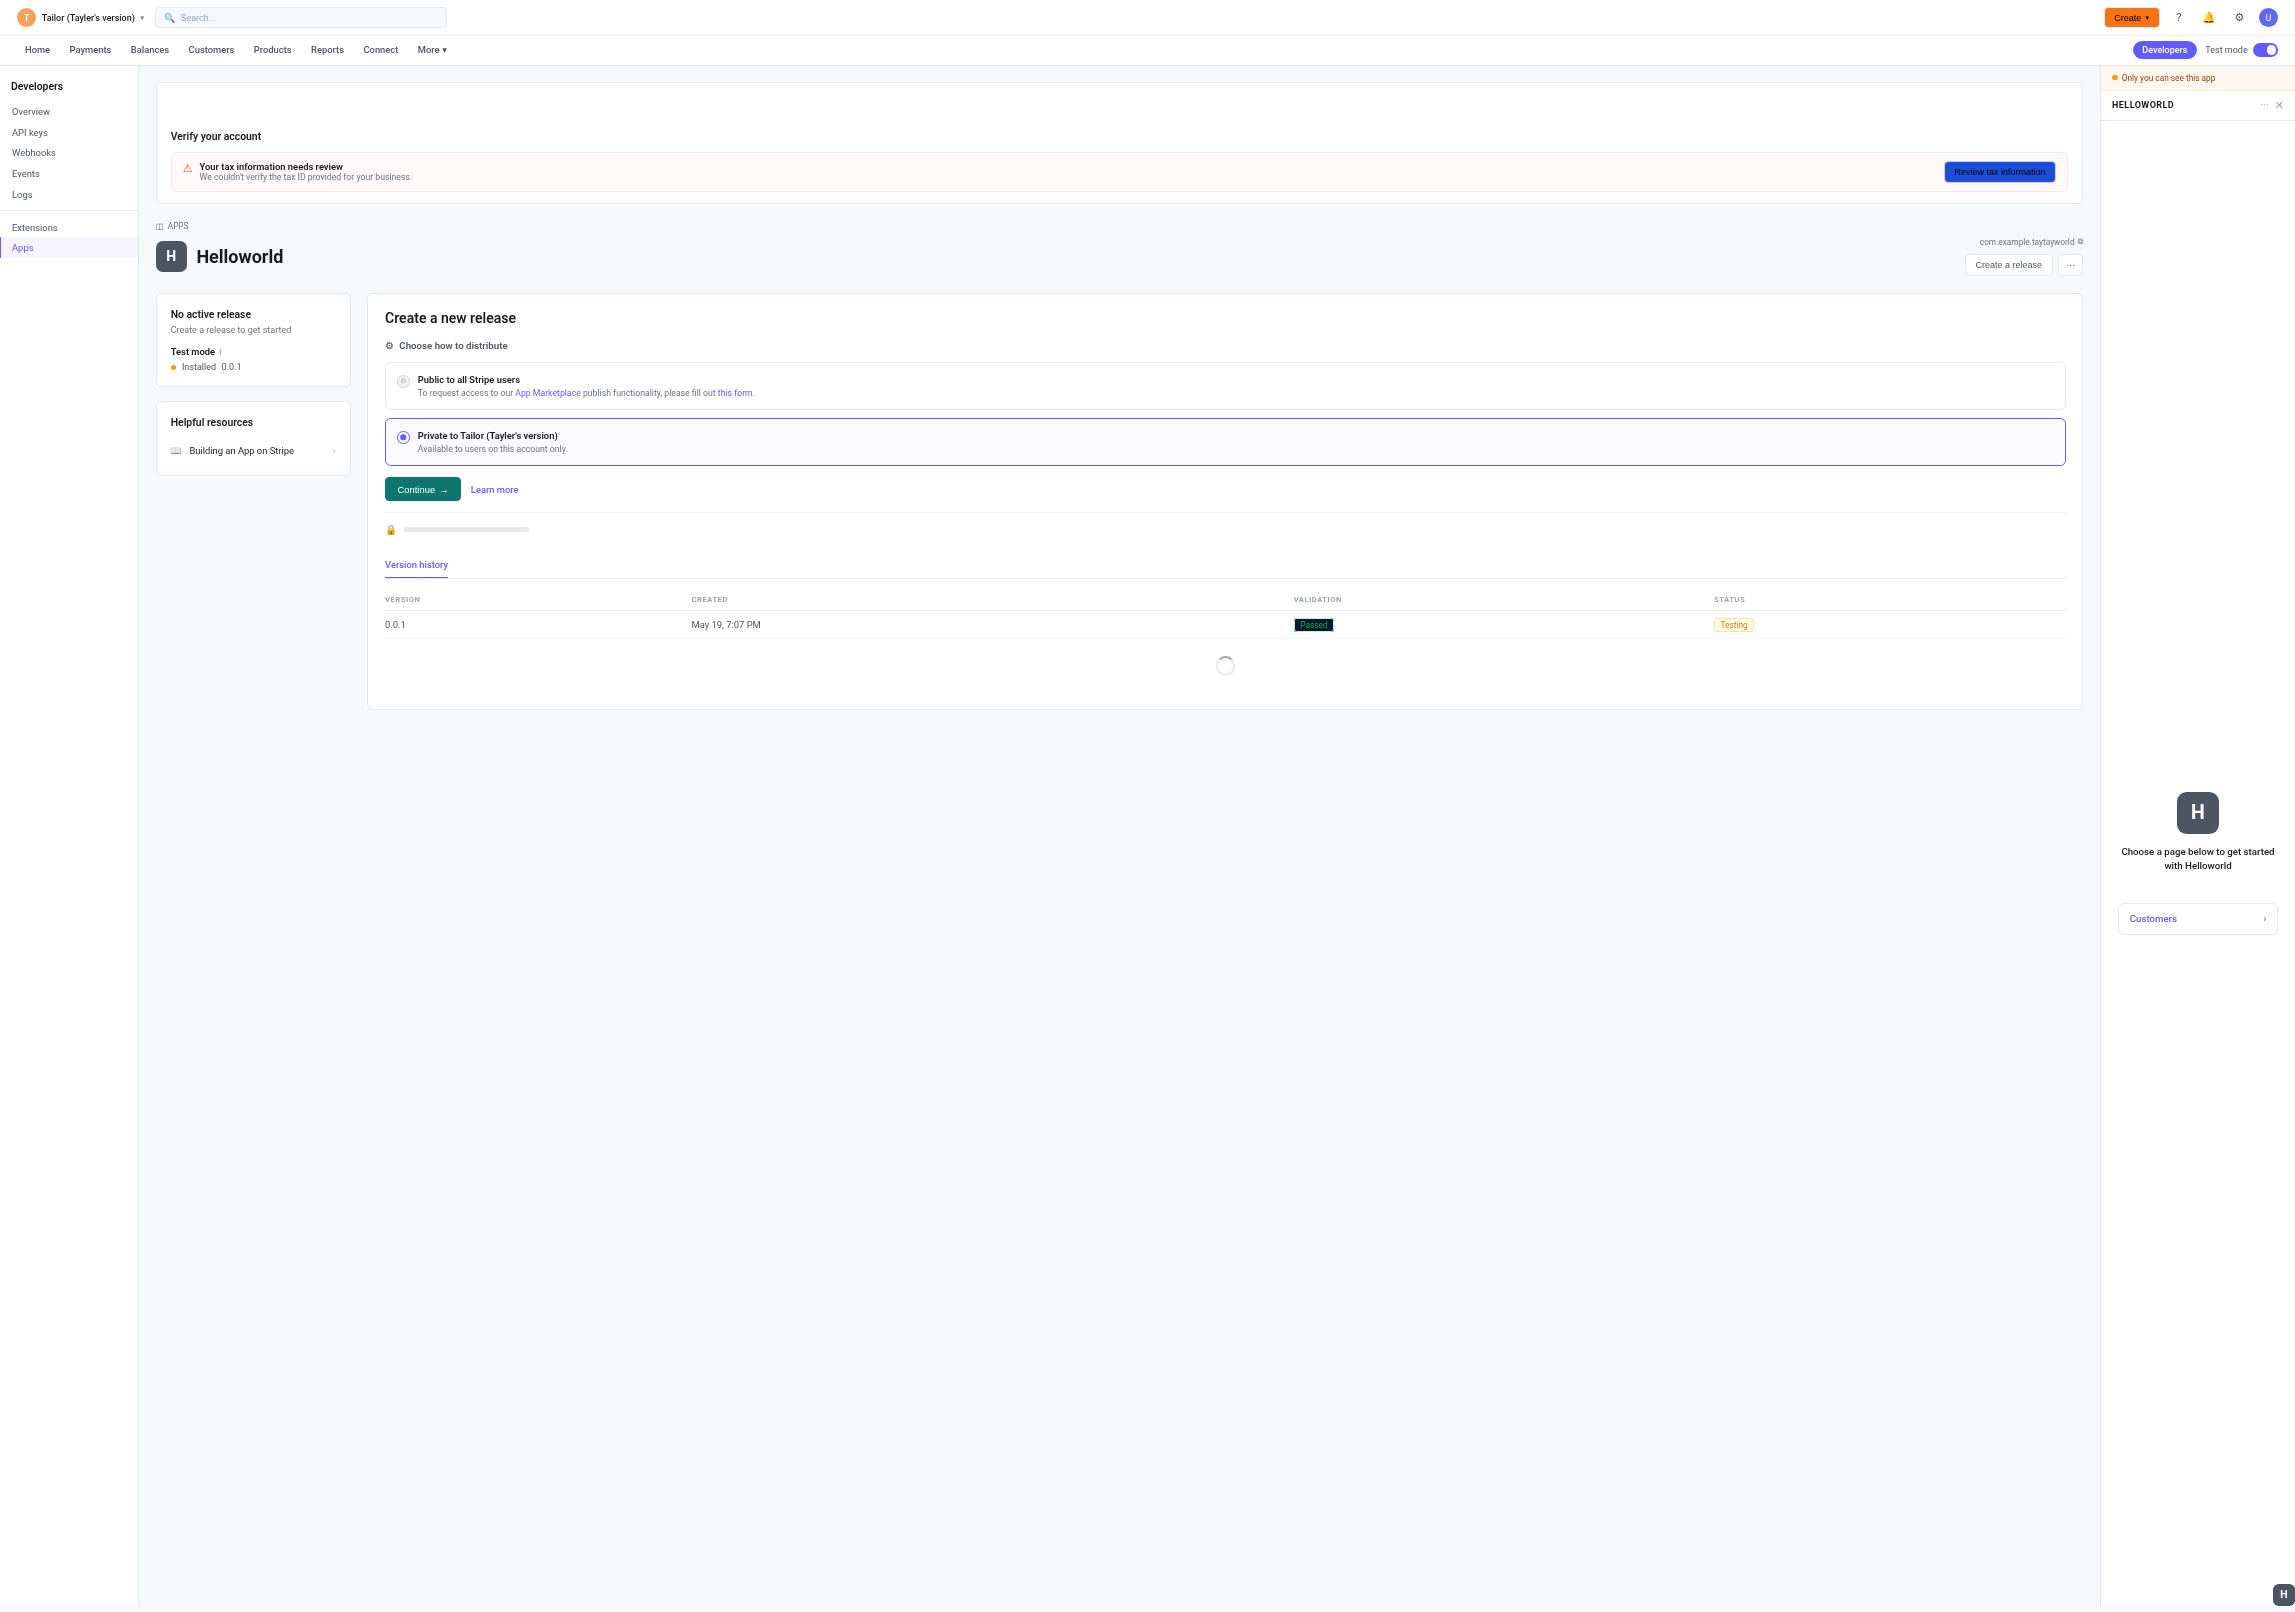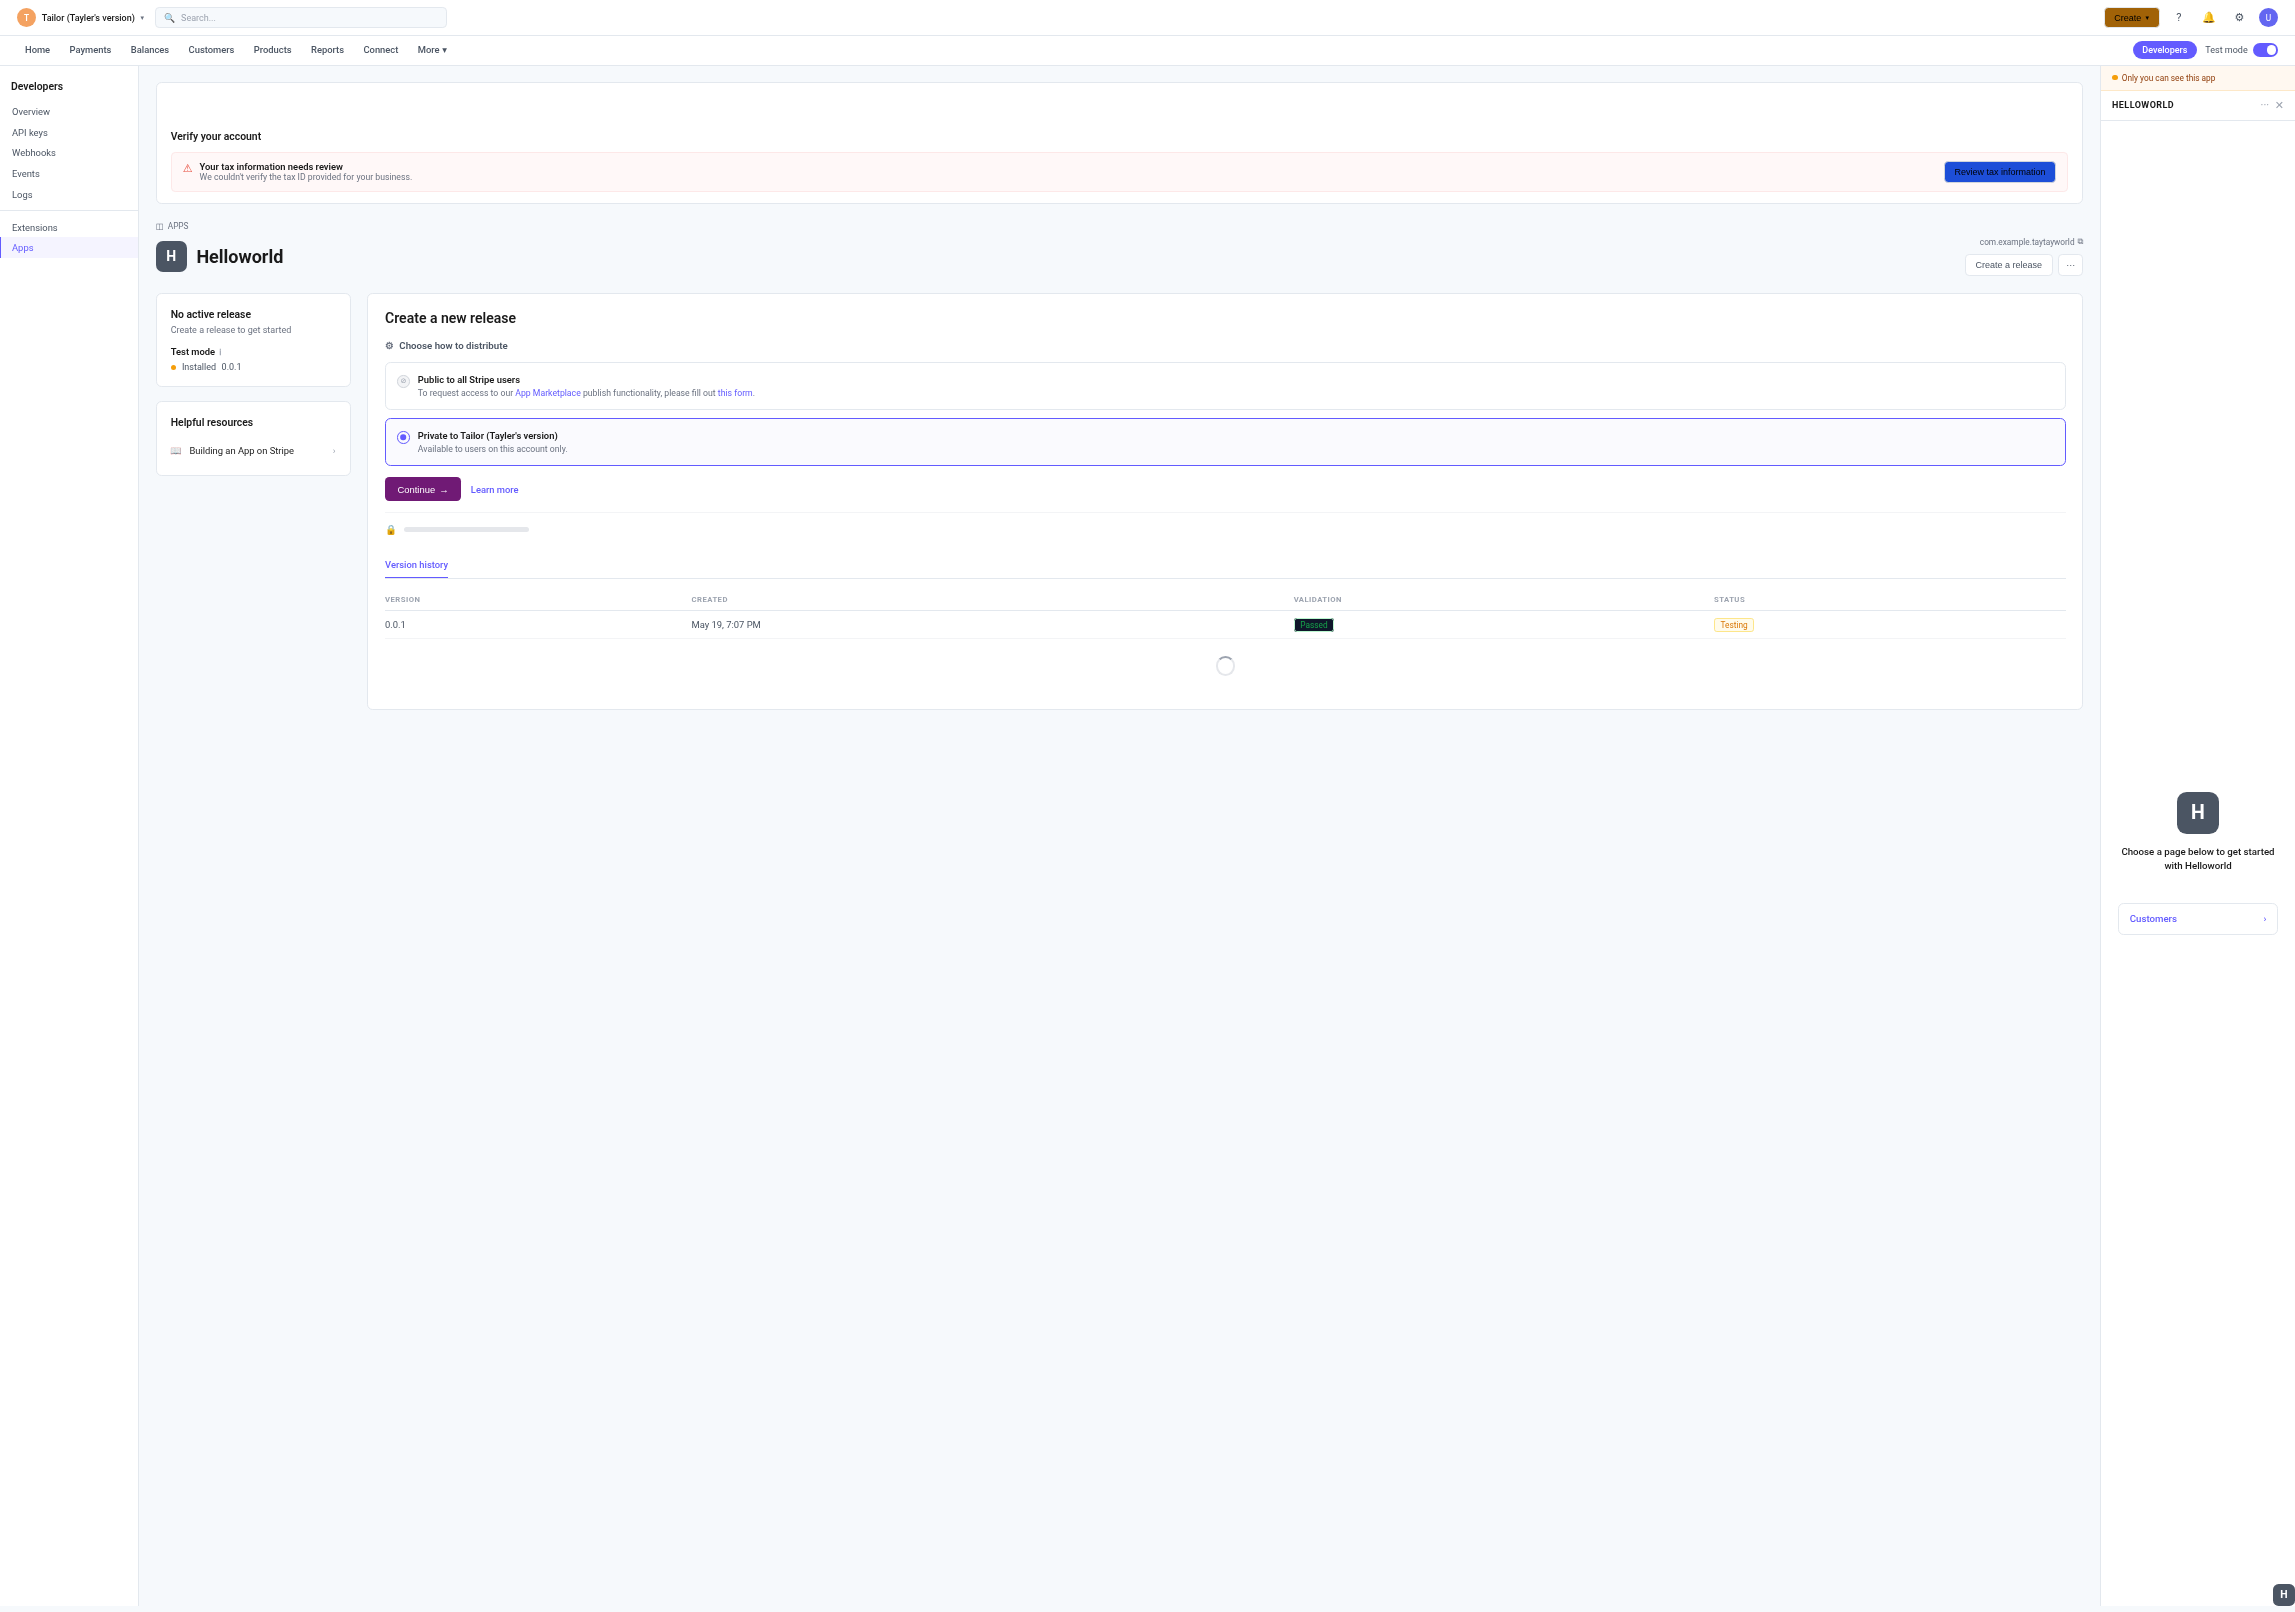--- a/index.html
+++ b/index.html
@@ -8,21 +8,21 @@
     
     .top-bar { display: flex; align-items: center; background: #fff; border-bottom: 0.7px solid #e3e8ee; padding: 0 16.7px; height: 36px; gap: 11px; position: sticky; top: 0; z-index: 100; }
     .account-badge { display: flex; align-items: center; gap: 5.6px; cursor: pointer; }
     .account-avatar { width: 19.5px; height: 19.5px; border-radius: 50%; background: #f4a261; display: flex; align-items: center; justify-content: center; font-size: 8.3px; font-weight: 600; color: #fff; }
     .account-name { font-size: 9px; font-weight: 500; }
     .chevron-icon { font-size: 7px; color: #6b7280; }
     .search-bar { flex: 1; max-width: 292px; display: flex; align-items: center; background: #f6f9fc; border: 0.7px solid #e3e8ee; border-radius: 4.2px; padding: 4.2px 8.3px; gap: 5.6px; cursor: text; }
     .search-icon-svg { color: #6b7280; font-size: 9px; }
     .search-placeholder { font-size: 9px; color: #9ca3af; }
     .top-bar-right { margin-left: auto; display: flex; align-items: center; gap: 8.3px; }
-    .create-btn { background: #a16207; border: 0.7px solid #e3e8ee; border-radius: 4.2px; padding: 4.2px 9.7px; font-size: 9px; font-weight: 500; cursor: pointer; display: flex; align-items: center; gap: 4.2px; }
+    .create-btn { background: #f97316; border: 0.7px solid #e3e8ee; border-radius: 4.2px; padding: 4.2px 9.7px; font-size: 9px; font-weight: 500; cursor: pointer; display: flex; align-items: center; gap: 4.2px; }
     .create-btn .caret { font-size: 7px; }
     .icon-btn { width: 22px; height: 22px; display: flex; align-items: center; justify-content: center; border-radius: 4.2px; cursor: pointer; color: #4b5563; font-size: 11px; }
     .user-avatar { width: 19.5px; height: 19.5px; border-radius: 50%; background: #6366f1; display: flex; align-items: center; justify-content: center; color: #fff; font-size: 8.3px; cursor: pointer; }
 
     
     .nav-links { display: flex; align-items: center; background: #fff; border-bottom: 0.7px solid #e3e8ee; padding: 0 16.7px; gap: 2.8px; }
     .nav-link { padding: 8.3px 8.3px; font-size: 9.4px; font-weight: 500; color: #4b5563; cursor: pointer; border-bottom: 1.4px solid transparent; text-decoration: none; display: flex; align-items: center; gap: 2.8px; }
     .nav-right { margin-left: auto; display: flex; align-items: center; gap: 8.3px; }
     .developers-btn { background: #635bff; color: #fff; border-radius: 14px; padding: 4.2px 9.7px; font-size: 9px; font-weight: 500; cursor: pointer; }
     .test-mode-container { display: flex; align-items: center; gap: 5.6px; font-size: 9px; color: #4b5563; }
@@ -95,21 +95,21 @@
     .option-card.selected { border: 1.4px solid #635bff; background: #fafafe; }
     .radio { width: 12.5px; height: 12.5px; border-radius: 50%; border: 1.4px solid #d1d5db; flex-shrink: 0; margin-top: 0.7px; position: relative; }
     .radio.checked { border-color: #635bff; }
     .radio.checked::after { content: ''; position: absolute; top: 50%; left: 50%; transform: translate(-50%, -50%); width: 5.6px; height: 5.6px; border-radius: 50%; background: #635bff; }
     .no-radio { width: 12.5px; height: 12.5px; border-radius: 50%; border: 1.4px solid #d1d5db; flex-shrink: 0; margin-top: 0.7px; background: #f3f4f6; display: flex; align-items: center; justify-content: center; font-size: 7px; color: #9ca3af; }
     .option-title { font-size: 9.4px; font-weight: 600; margin-bottom: 2.8px; }
     .option-sub { font-size: 8.7px; color: #6b7280; }
     .option-sub a, .option-link { color: #635bff; text-decoration: none; cursor: pointer; }
 
     .actions-row { display: flex; align-items: center; gap: 9.7px; margin-top: 11px; }
-    .continue-btn { background: #701a75; color: #fff; border: none; border-radius: 4.2px; padding: 6.3px 12.5px; font-size: 9.4px; font-weight: 500; cursor: pointer; display: flex; align-items: center; gap: 4.2px; }
+    .continue-btn { background: #0f766e; color: #fff; border: none; border-radius: 4.2px; padding: 6.3px 12.5px; font-size: 9.4px; font-weight: 500; cursor: pointer; display: flex; align-items: center; gap: 4.2px; }
     .learn-more-link { color: #635bff; font-size: 9.4px; font-weight: 500; cursor: pointer; text-decoration: none; }
 
     
     .locked-row { display: flex; align-items: center; gap: 7px; margin-top: 11px; padding-top: 11px; border-top: 0.7px solid #f3f4f6; }
     .lock-icon { color: #9ca3af; font-size: 9.7px; }
     .blurred-bar { height: 5.6px; width: 125px; background: #e5e7eb; border-radius: 2.8px; }
 
     
     .version-section { margin-top: 16.7px; }
     .version-tabs { border-bottom: 0.7px solid #e3e8ee; margin-bottom: 11px; }

